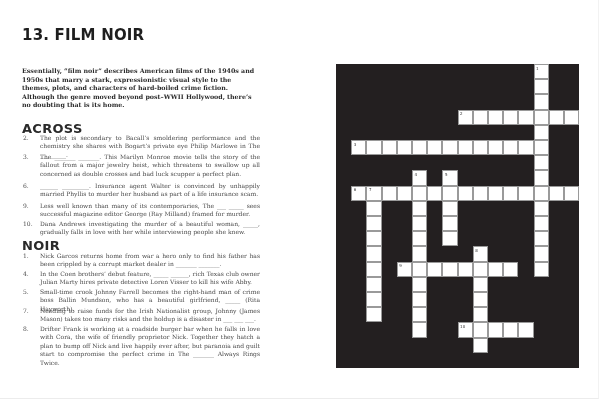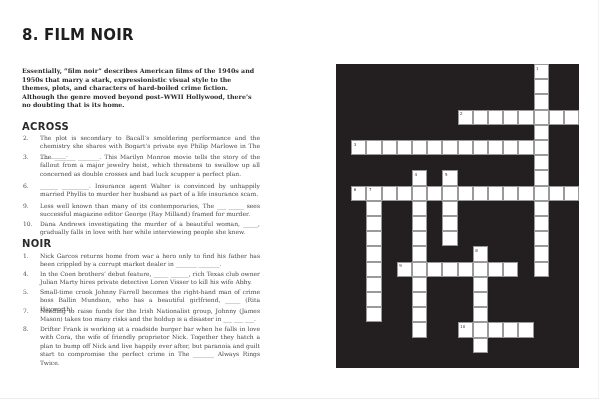--- a/index.html
+++ b/index.html
@@ -22,21 +22,21 @@
     }
     .intro {
       position: absolute; left: 22px; top: 67px; width: 238px;
       font-family: "DejaVu Serif", serif; font-weight: bold;
       font-size: 6.3px; line-height: 8.6px; color: #2c2c2c;
       text-align: left;
     }
     .section-head {
       position: absolute; left: 22px;
       font-family: "DejaVu Sans", sans-serif; font-weight: bold;
-      font-size: 10px; letter-spacing: 0.3px; color: #2a2a2a; text-align: center;
+      font-size: 13px; letter-spacing: 0.3px; color: #2a2a2a; text-align: center;
     }
     .clue {
       position: absolute; left: 22px; width: 238px;
       font-size: 6px; line-height: 8.4px; color: #4a4a4a;
     }
     .clue .num {
       position: absolute; left: 1px; top: 0; width: 14px;
     }
     .clue .text {
       display: block; margin-left: 18px; text-align: justify;
@@ -55,21 +55,21 @@
       position: absolute; left: 1.5px; top: 0.5px;
       font-family: "DejaVu Sans", sans-serif; font-size: 4px; color: #333;
       line-height: 5px;
     }
   </style>
 </head>
 <body>
 
 <div class="page-border"></div>
 
-<div class="title">8. FILM NOIR</div>
+<div class="title">13. FILM NOIR</div>
 
 <div class="intro">Essentially, “film noir” describes American films of the 1940s and 1950s that marry a stark, expressionistic visual style to the themes, plots, and characters of hard-boiled crime fiction. Although the genre moved beyond post–WWII Hollywood, there’s no doubting that is its home.</div>
 
 <div class="section-head" style="top:121px;">ACROSS</div>
 
 <div class="clue" style="top:134px;">
   <span class="num">2.</span>
   <span class="text">The plot is secondary to Bacall’s smoldering performance and the chemistry she shares with Bogart’s private eye Philip Marlowe in The ___ _____.</span>
 </div>
 <div class="clue" style="top:153px;">

